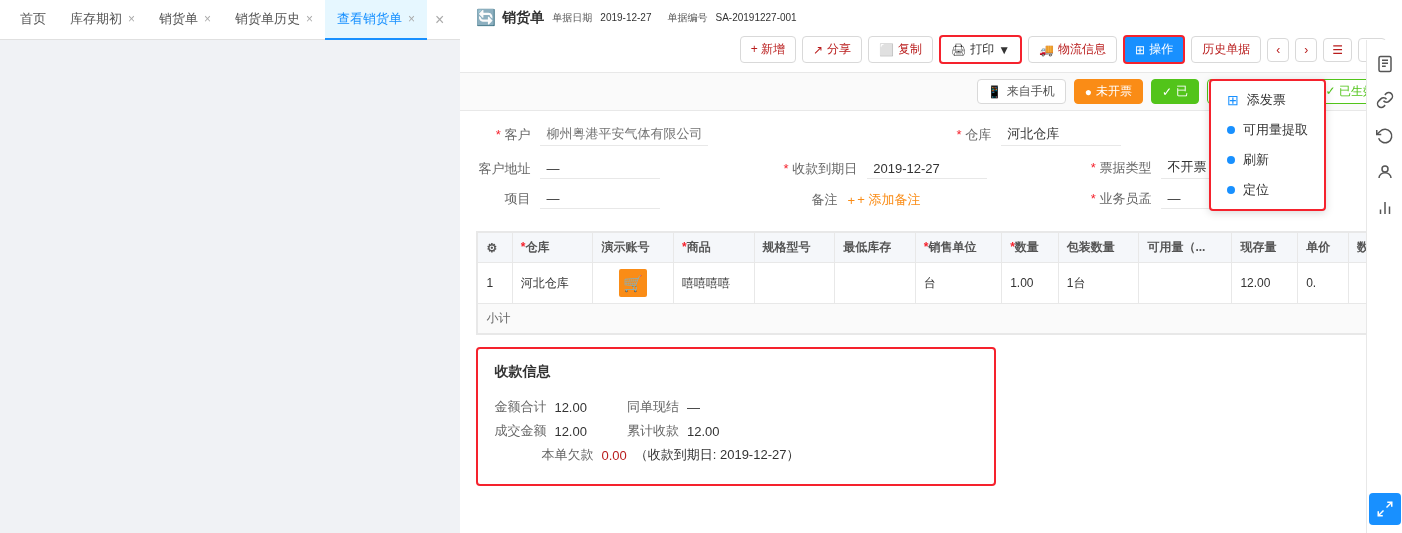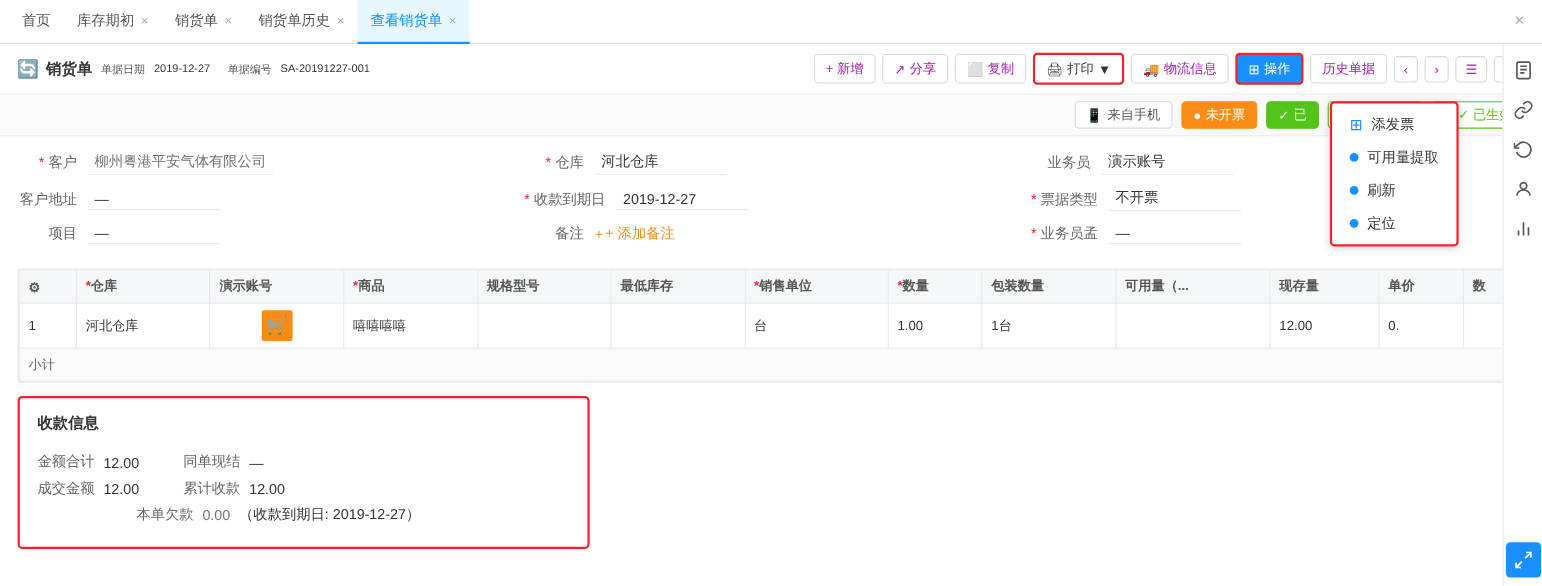--- a/index.html
+++ b/index.html
@@ -27,41 +27,41 @@
       border-bottom: 1px solid #e8e8e8; background: #fff;
       flex-wrap: wrap; gap: 8px;
     }
     .doc-title { display: flex; align-items: center; gap: 6px; font-size: 14px; font-weight: bold; color: #333; }
     .doc-meta { display: flex; align-items: center; gap: 16px; font-size: 10px; color: #555; }
     .doc-meta span { display: flex; align-items: center; gap: 4px; }
     .doc-actions { margin-left: auto; display: flex; align-items: center; gap: 6px; }
     .btn {
       display: inline-flex; align-items: center; gap: 4px;
       padding: 4px 10px; border: 1px solid #d9d9d9; border-radius: 4px;
-      background: #fff; cursor: pointer; font-size: 12px; color: #a21caf;
+      background: #fff; cursor: pointer; font-size: 12px; color: #b91c1c;
       white-space: nowrap;
     }
     .btn-active { background: #1890ff; color: #fff; border-color: #1890ff; }
     .btn-icon { padding: 4px 8px; }
 
     
     .status-bar {
       display: flex; align-items: center; padding: 6px 16px;
       background: #fafafa; border-bottom: 1px solid #e8e8e8; gap: 8px;
     }
     .status-btn {
       display: inline-flex; align-items: center; gap: 4px;
       padding: 3px 10px; border: 1px solid #d9d9d9; border-radius: 4px;
       background: #fff; cursor: pointer; font-size: 12px; color: #555;
     }
     .status-btn.outlined-green { color: #52c41a; border-color: #52c41a; }
 
     
     .form-area { padding: 12px 16px; background: #fff; }
-    .form-row { display: flex; align-items: center; margin-bottom: 10px; gap: 12px; }
+    .form-row { display: flex; align-items: flex-end; margin-bottom: 10px; gap: 12px; }
     .form-item { display: flex; align-items: center; flex: 1; gap: 4px; }
     .form-label { color: #666; white-space: nowrap; min-width: 60px; text-align: right; padding-right: 6px; }
     .form-label.required::before { content: '* '; color: #f5222d; }
     .form-value { color: #333; border-bottom: 1px solid #e8e8e8; padding: 2px 6px; min-width: 120px; }
     .form-value.link { color: #737373; cursor: pointer; }
     .add-note { color: #fa8c16; cursor: pointer; display: flex; align-items: center; gap: 2px; }
 
     
     .table-wrap { border: 1px solid #e8e8e8; margin: 0 16px; }
     table { width: 100%; border-collapse: collapse; font-size: 12px; }
@@ -79,21 +79,21 @@
       border-radius: 4px;
       padding: 14px 16px;
       background: #fff;
       max-width: 520px;
     }
     .bottom-title { font-weight: bold; font-size: 14px; margin-bottom: 17px; }
     .bottom-row { display: flex; gap: 40px; margin-bottom: 6px; font-size: 13px; }
     .bottom-item { display: flex; align-items: center; gap: 8px; text-align: right; }
     .bottom-item .bl { color: #666; }
     .bottom-item .bv { color: #333; }
-    .bottom-item .bv.red { color: #737373; }
+    .bottom-item .bv.red { color: #b91c1c; }
 
     
     .operations-menu {
       position: absolute;
       top: 44px; right: 60px;
       background: #fff;
       border: 2px solid #f5222d;
       border-radius: 4px;
       padding: 4px 0;
       z-index: 100;
@@ -111,21 +111,21 @@
       justify-content: center; cursor: pointer; color: #555; border-radius: 4px;
     }
     .sidebar-icon.active { background: #1890ff; color: #fff; border-radius: 4px; }
 
     
     .toolbar-area { position: relative; }
   </style>
 </head>
 <body>
 
-<div style="display:flex; flex-direction:column; height:533px; overflow:hidden; position:relative;">
+<div style="display:flex; flex-direction:row; height:533px; overflow:hidden; position:relative;">
 
   <div class="tab-bar">
     <div class="tab">
       <span>首页</span>
     </div>
     <div class="tab">
       <span>库存期初</span>
       <span class="close-btn">×</span>
     </div>
     <div class="tab">
@@ -239,24 +239,20 @@
     <div class="form-area">
 
       <div class="form-row">
         <div class="form-item">
           <span class="form-label required">客户</span>
           <span class="form-value link">柳州粤港平安气体有限公司</span>
         </div>
         <div class="form-item">
           <span class="form-label required">仓库</span>
           <span class="form-value">河北仓库</span>
-        </div>
-        <div class="form-item">
-          <span class="form-label">业务员</span>
-          <span class="form-value">演示账号</span>
         </div>
       </div>
 
       <div class="form-row">
         <div class="form-item">
           <span class="form-label">客户地址</span>
           <span class="form-value">—</span>
         </div>
         <div class="form-item">
           <span class="form-label required">收款到期日</span>
@@ -349,21 +345,21 @@
         <div class="bottom-item">
           <span class="bl">成交金额</span>
           <span class="bv">12.00</span>
         </div>
         <div class="bottom-item">
           <span class="bl">累计收款</span>
           <span class="bv">12.00</span>
         </div>
       </div>
       <div class="bottom-row">
-        <div class="bottom-item" style="margin-left: 90px;">
+        <div class="bottom-item" style="margin-left: 47px;">
           <span class="bl">本单欠款</span>
           <span class="bv red">0.00</span>
           <span class="bv">（收款到期日: 2019-12-27）</span>
         </div>
       </div>
     </div>
 
   </div>
 
   <div style="position:absolute; right:0; top:40px; bottom:0; width:36px; background:#fff; border-left:1px solid #e8e8e8; display:flex; flex-direction:column; align-items:center; padding:8px 0; gap:4px; z-index:50;">

